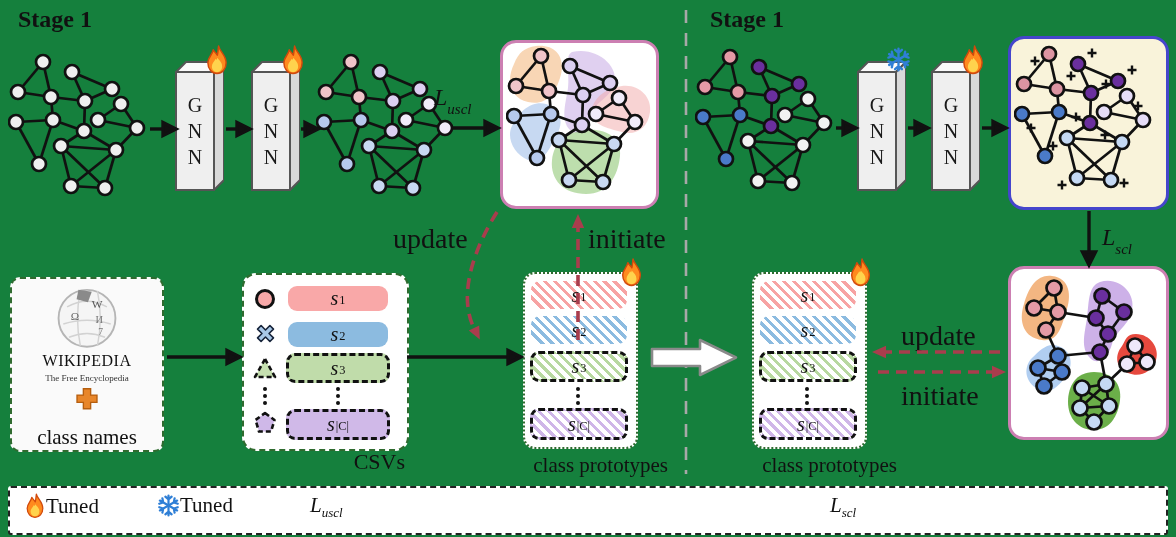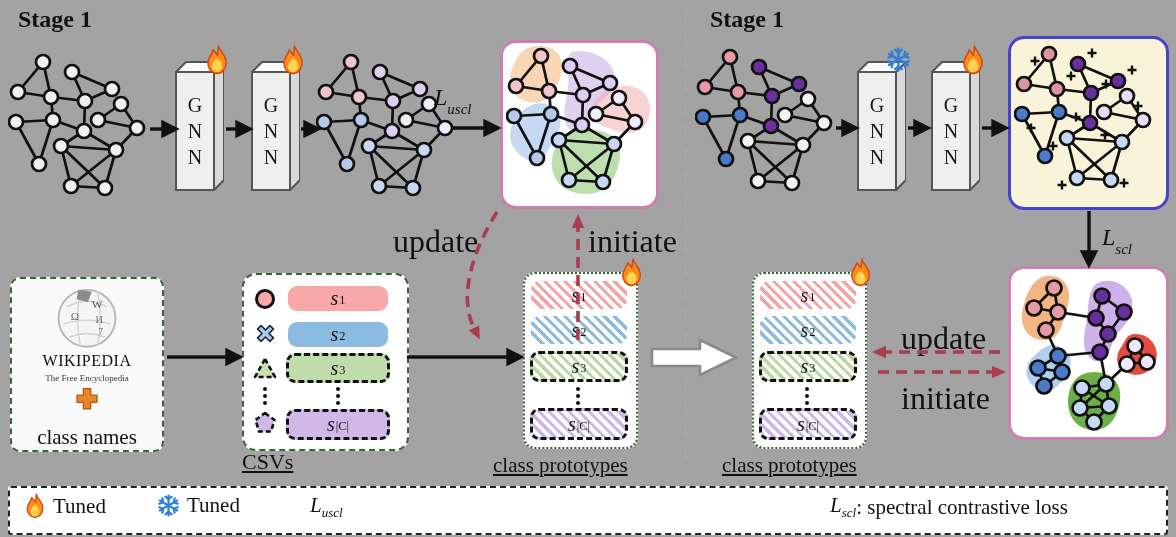--- a/index.html
+++ b/index.html
@@ -1,16 +1,16 @@
 <!DOCTYPE html>
 <html><head>
 <meta charset="utf-8">
 <style>
   html,body{margin:0;padding:0;background:#fff;}
-  .canvas{position:relative;width:1176px;height:537px;background:#a3a3a3;overflow:hidden;
+  .canvas{position:relative;width:1176px;height:537px;background:#15803d;overflow:hidden;
           font-family:"Liberation Serif","DejaVu Serif",serif;color:#111;}
   .abs{position:absolute;}
   .stage-title{font-size:24px;font-weight:bold;}
   svg{display:block;}
   
   .gnn-block{width:50px;height:134px;}
   .gnn-letters{position:absolute;left:2px;top:14px;width:38px;height:118px;display:flex;
                flex-direction:column;align-items:center;justify-content:center;gap:3px;
                font-size:20px;color:#1a1a1a;}
   .corner-icon{position:absolute;top:-13px;right:-6px;}
@@ -28,27 +28,27 @@
          font-size:20px;font-style:italic;}
   .crect sub{font-size:.62em;font-style:normal;margin-left:1px;transform:translateY(2px);}
   .dash-border{border:3.5px dashed #111;}
   .h-pink {background:repeating-linear-gradient(45deg,#f7a3a3 0 3px,#fff 3px 7px);}
   .h-blue {background:repeating-linear-gradient(45deg,#8cbbe0 0 3px,#fff 3px 7px);}
   .h-green{background:repeating-linear-gradient(45deg,#b8d8a0 0 3px,#fff 3px 7px);}
   .h-purp {background:repeating-linear-gradient(45deg,#cfb6e8 0 3px,#fff 3px 7px);}
   .s-pink{background:#f9a8a8;} .s-blue{background:#8cbbe0;}
   .s-green{background:#c0dcaa;} .s-purp{background:#d0b9e8;}
   .vdots{width:4px;height:4px;border-radius:50%;background:#111;box-shadow:0 7px 0 #111,0 14px 0 #111;}
-  .box-label{font-size:22px;text-align:left;text-decoration:underline;}
-  .flow-label{font-size:32px;font-family:Liberation Serif, serif;}
+  .box-label{font-size:22px;text-align:right;}
+  .flow-label{font-size:28px;font-family:Liberation Serif, serif;}
   .loss-label{font-size:24px;font-style:italic;}
   .loss-label sub{font-size:15px;transform:translateY(3px);display:inline-block;}
   
   .legend-box{border:2px dashed #222;border-radius:3px;background:#fff;}
-  .legend-item{position:absolute;display:flex;align-items:center;gap:7px;font-size:21px;}
+  .legend-item{position:absolute;display:flex;align-items:center;font-size:21px;}
   .legend-math{font-style:italic;}
   .legend-math sub{font-size:13px;font-style:italic;}
   .icon-col{position:absolute;display:flex;align-items:center;justify-content:center;}
 </style>
 </head>
 <body>
 
 <div class="canvas">
 
   <svg class="abs" style="left:0;top:0;z-index:40;pointer-events:none;" width="1176" height="537" viewBox="0 0 1176 537">
@@ -626,16 +626,15 @@
         </g>
       </svg>
     </span>
     <span>Tuned</span>
   </div>
   <div class="legend-item" style="left:310px;top:493px;gap:0;">
     <span class="legend-math"><i>L</i><sub>uscl</sub></span>
   </div>
   <div class="legend-item" style="left:830px;top:493px;gap:0;">
     <span class="legend-math"><i>L</i><sub>scl</sub></span>
-    <span>: spectral contrastive loss</span>
   </div>
 
 </div>
 
 </body></html>

